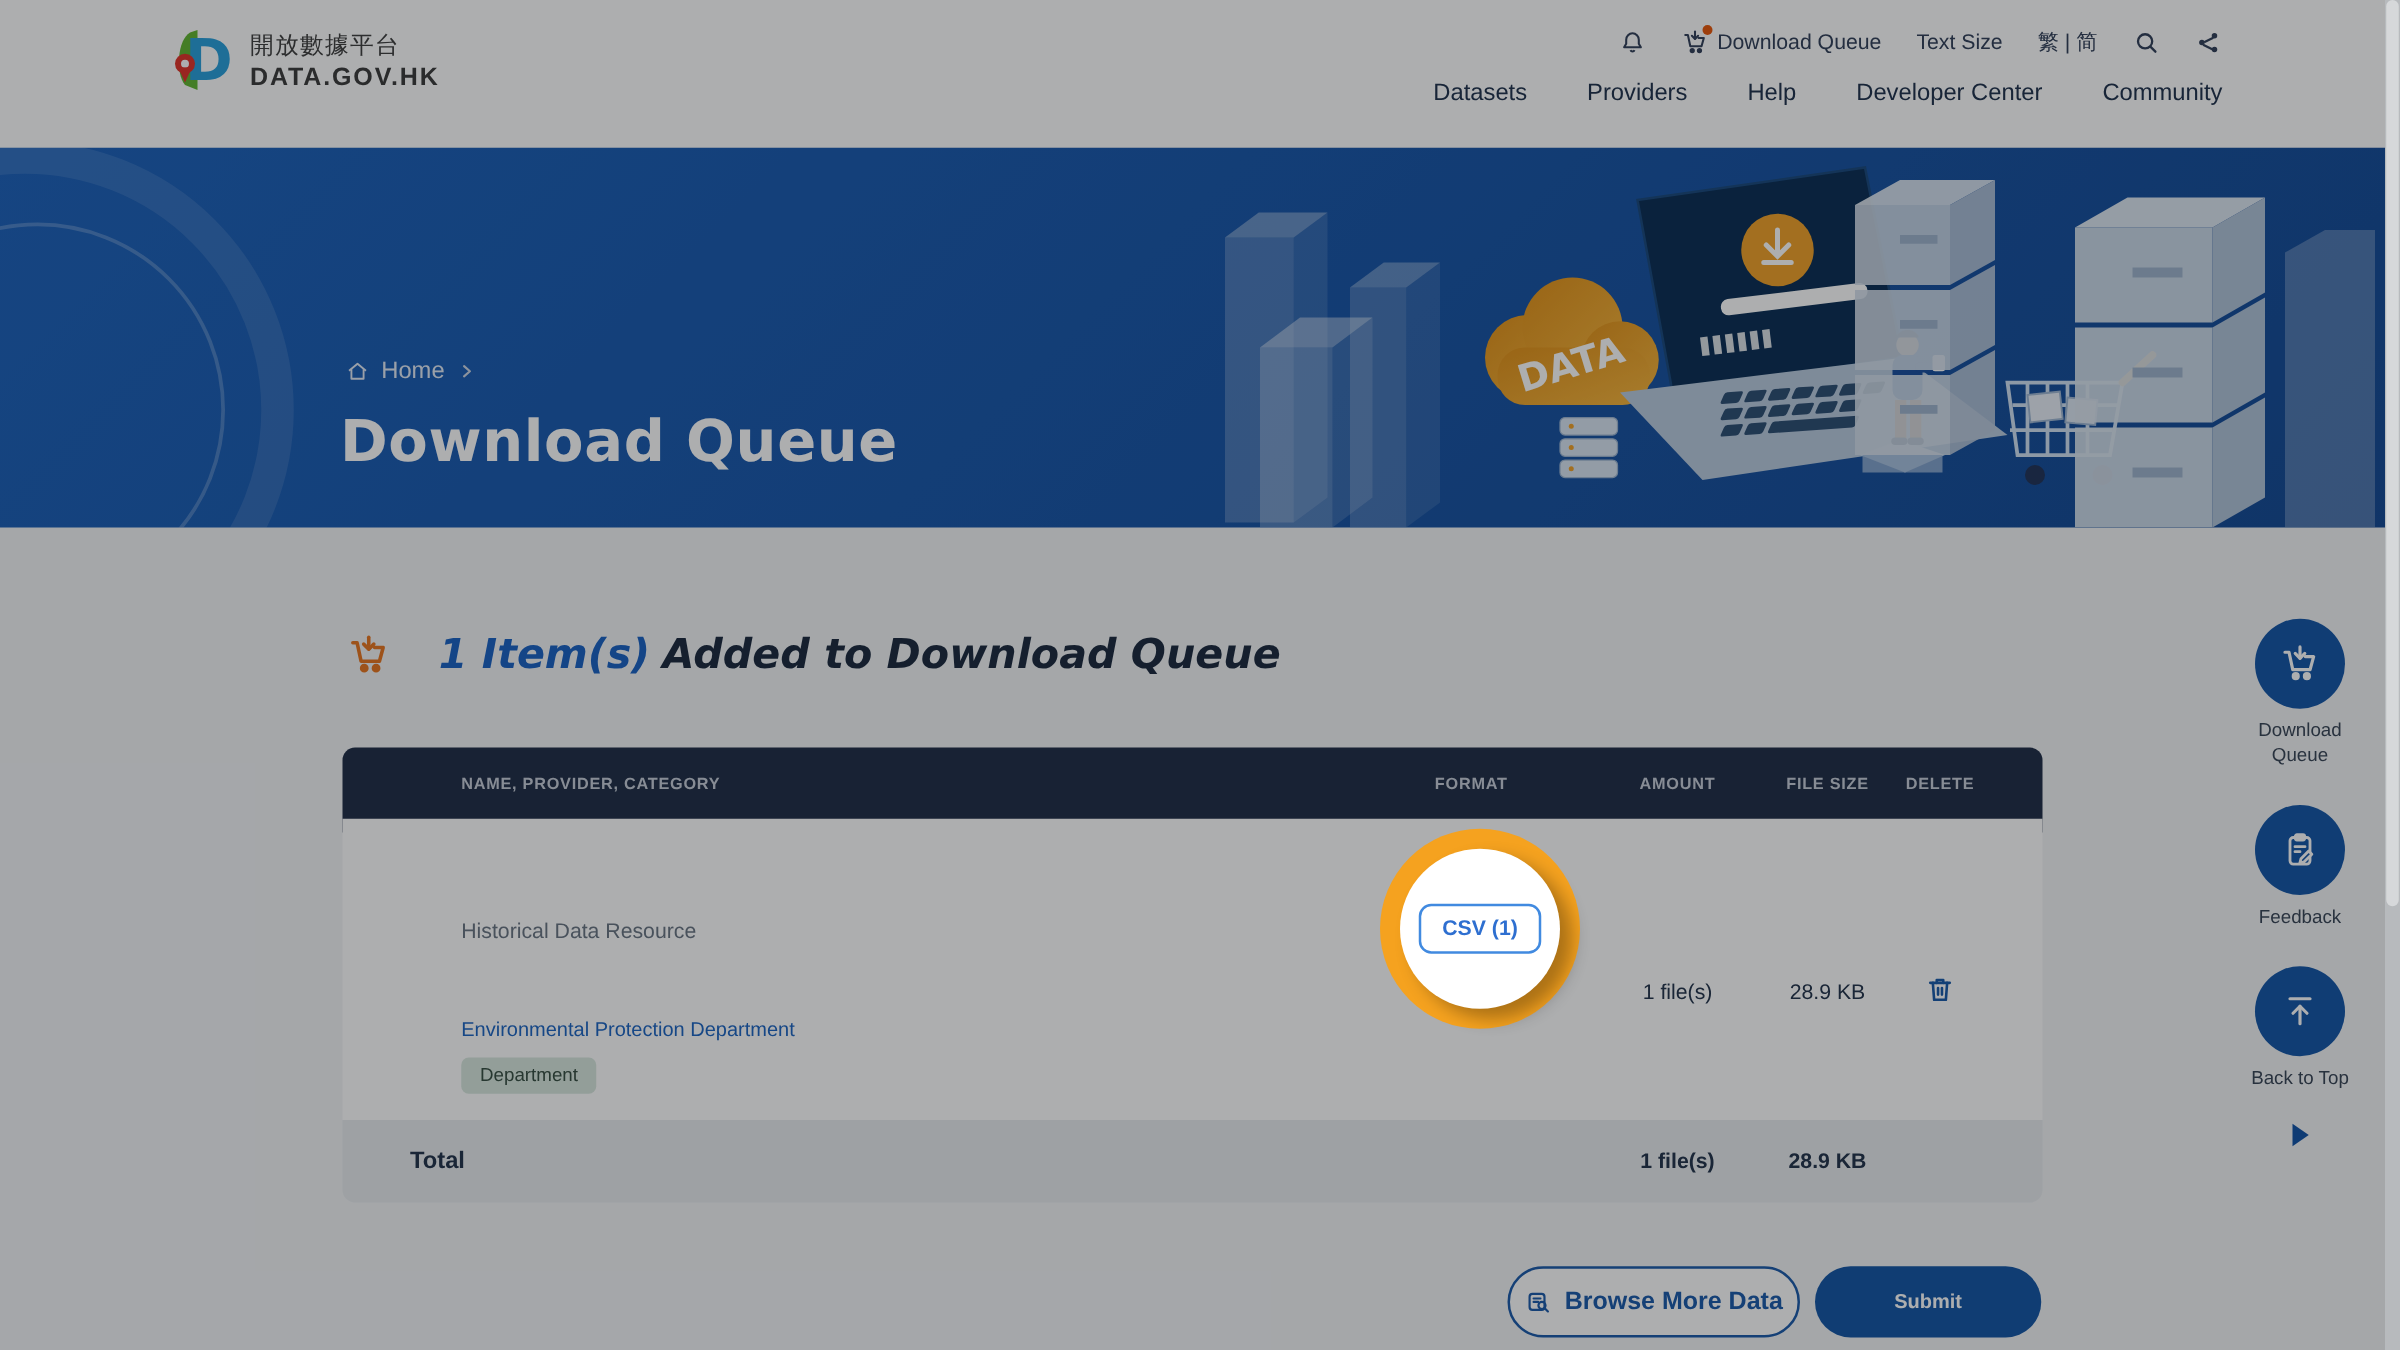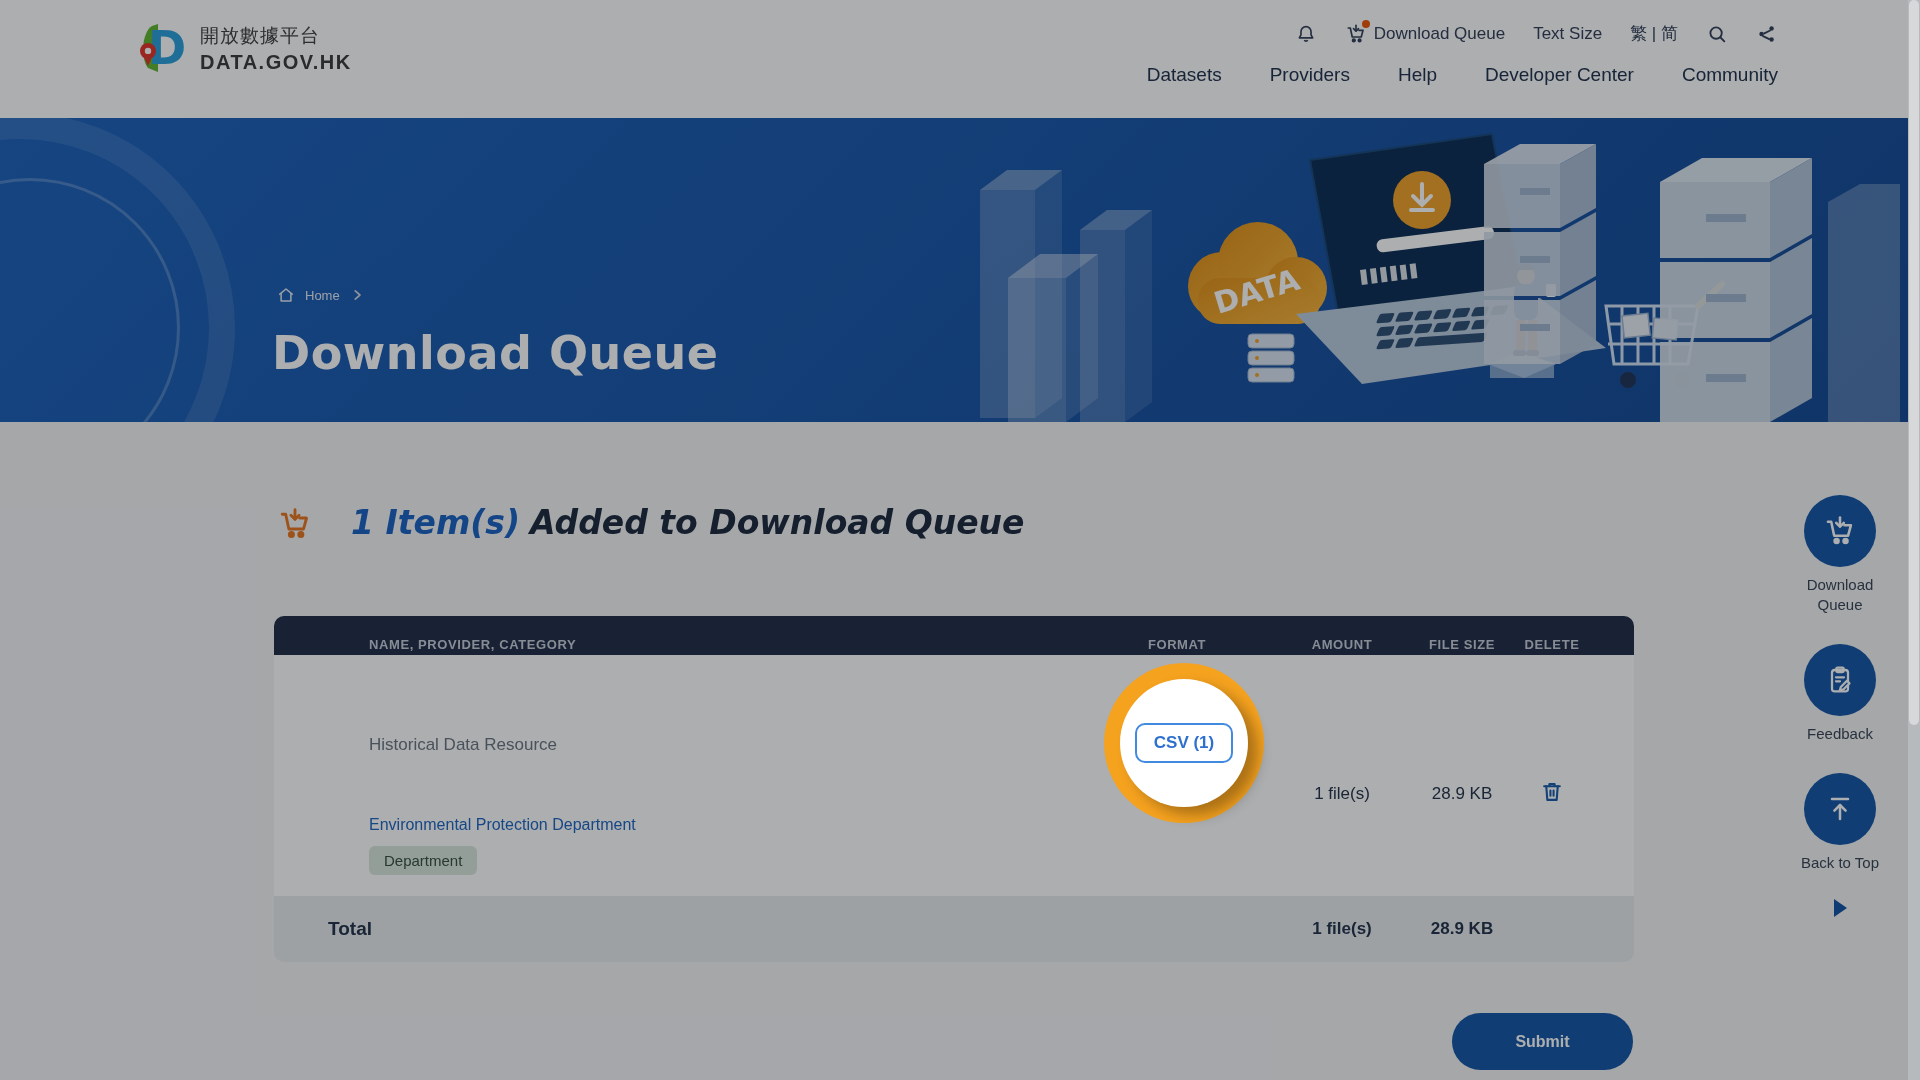--- a/index.html
+++ b/index.html
@@ -20,33 +20,33 @@
   .main-nav { position:absolute; top:64px; right:142px; display:flex; align-items:center; gap:48px; }
   .main-nav .nav-item { font-size:19px; font-weight:500; color:#22344e; cursor:pointer; white-space:nowrap; }
 
   
   .hero { position:absolute; left:0; top:118px; width:1920px; height:304px; overflow:hidden;
           background:linear-gradient(135deg,#1e63bc 0%,#1a58ab 45%,#154a94 100%); }
   .hero-ring { position:absolute; border-radius:50%; border:3px solid rgba(255,255,255,0.22); }
   .hero-ring.r1 { width:300px; height:300px; left:-120px; top:60px; }
   .hero-ring.r2 { width:430px; height:430px; left:-195px; top:-5px; border-color:rgba(255,255,255,0.10); border-width:26px; }
   .breadcrumb { position:absolute; left:277px; top:168px; display:flex; align-items:center; gap:10px; }
-  .breadcrumb .bc-home { font-size:13px; color:#e3eaf5; cursor:pointer; }
+  .breadcrumb .bc-home { font-size:19px; color:#e3eaf5; cursor:pointer; }
   .hero-title { position:absolute; left:272px; top:208px; font-family:"DejaVu Sans", sans-serif;
                 font-size:46px; font-weight:800; color:#ffffff; letter-spacing:0.5px; }
   .illus { position:absolute; left:960px; top:0; }
 
   
   .queue-heading { position:absolute; left:277px; top:503px; display:flex; align-items:flex-end; gap:38px;font-style:italic; }
   .queue-heading .txt { font-family:"DejaVu Sans", sans-serif; font-size:33px; font-weight:800; color:#1d2b3f; }
   .queue-heading .count { color:#1b63c4; margin-right:10px; }
 
   
   .card { position:absolute; left:274px; top:598px; width:1360px; height:364px; border-radius:10px; }
-  .thead { position:absolute; left:0; top:0; width:1360px; height:68px; background:#222f48; border-radius:10px 10px 0 0;margin-top:18px; }
+  .thead { position:absolute; left:0; top:0; width:1360px; height:68px; background:#222f48; border-radius:10px 10px 0 0; }
   .thead .th { position:absolute; top:21px; font-size:13px; font-weight:bold; letter-spacing:0.6px; color:#c6cdd8; white-space:nowrap; }
   .trow { position:absolute; left:0; top:57px; width:1360px; height:241px; background:#ffffff; }
   .tfoot { position:absolute; left:0; top:298px; width:1360px; height:66px; background:#e9ecef; border-radius:0 0 10px 10px; }
   .c-name { left:95px; }
   .c-center { transform:translateX(-50%); }
   .resource-type { position:absolute; left:95px; top:80px; font-size:17px; color:#6b7684; }
   .resource-title { position:absolute; left:95px; top:119px; font-size:20px; font-weight:700; color:#25354c; }
   .resource-provider { position:absolute; left:95px; top:161px; font-size:16px; color:#1f66c2; cursor:pointer; }
   .tag { position:absolute; left:95px; top:191px; background:#d9e8df; color:#384f43; font-size:15px;
          padding:6px 15px; border-radius:6px; }
@@ -356,20 +356,31 @@
       </div>
     </div>
 
     <div class="tfoot">
       <span class="total-label">Total</span>
       <span class="total-amount">1 file(s)</span>
       <span class="total-size">28.9 KB</span>
     </div>
   </div>
 
+  <button class="btn-browse">
+    <span class="icon">
+      <svg width="22" height="22" viewBox="0 0 24 24" fill="none" stroke="#1d5cab" stroke-width="1.9" stroke-linecap="round" stroke-linejoin="round">
+        <rect x="4" y="4.5" width="13" height="14" rx="2.5"></rect>
+        <path d="M7.5 8.5h6 M7.5 11.5h4"></path>
+        <circle cx="14.8" cy="14.6" r="3.1"></circle>
+          <path d="M17.2 17 20 19.8"></path>
+      </svg>
+    </span>
+    <span>Browse More Data</span>
+  </button>
   <button class="btn-submit">
     <span>Submit</span>
   </button>
 
   <aside class="float-col">
     <div class="float-btn">
       <span class="icon">
         <svg width="34" height="34" viewBox="0 0 24 24" fill="none" stroke="#ffffff" stroke-width="1.8" stroke-linecap="round" stroke-linejoin="round">
           <path d="M12 2.5v6.2"></path>
             <path d="M9.3 6.2 12 8.9l2.7-2.7"></path>

